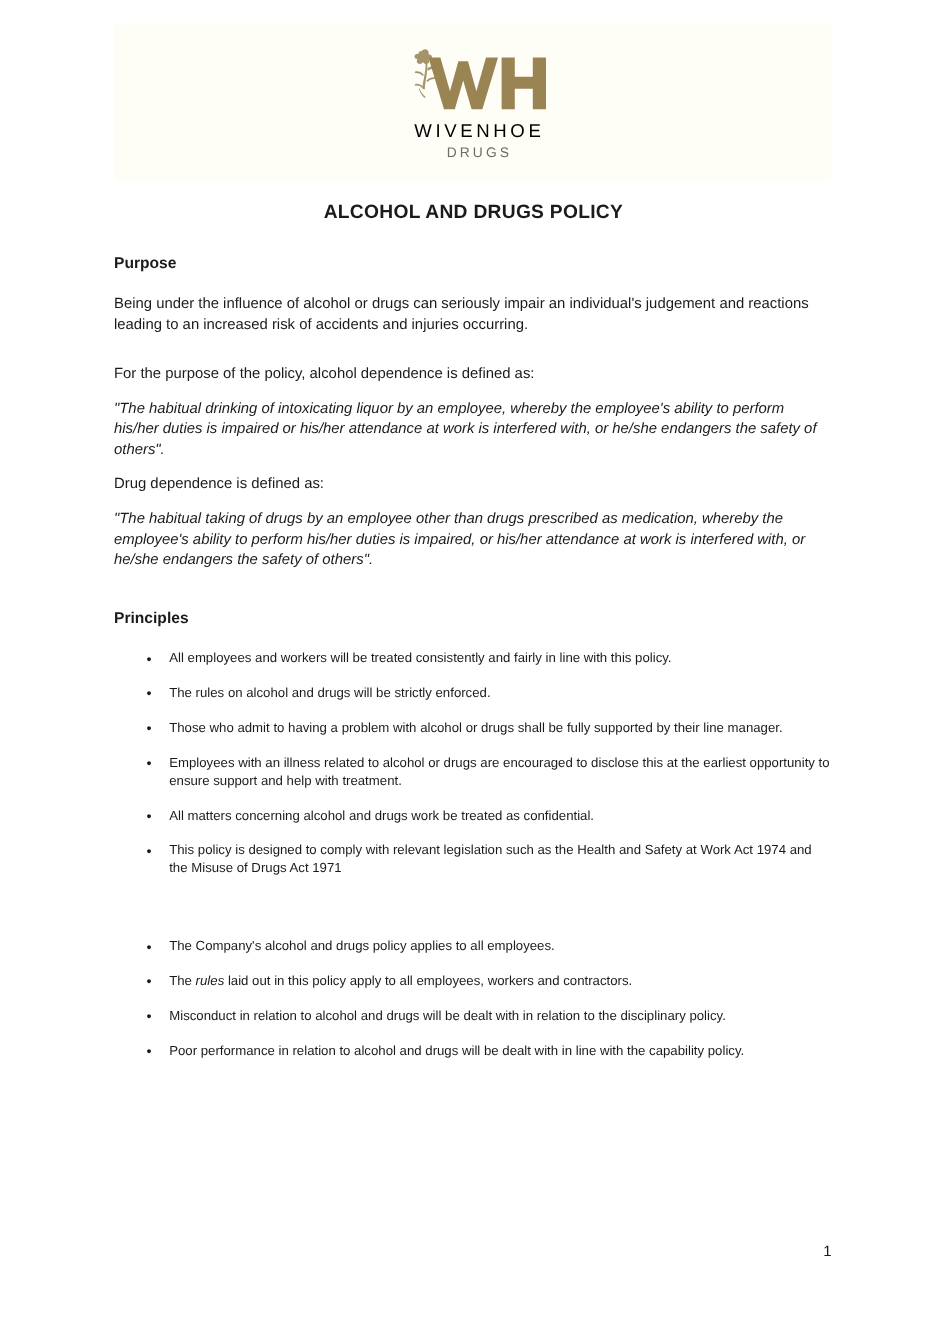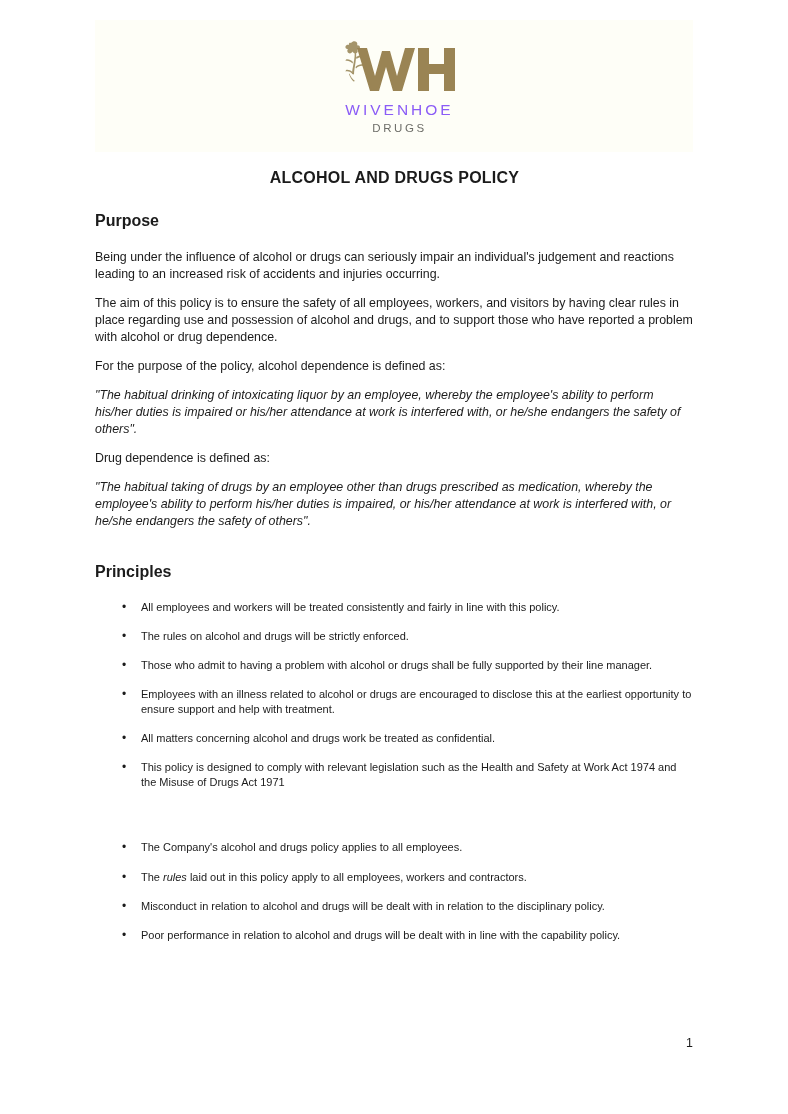--- a/index.html
+++ b/index.html
@@ -46,21 +46,21 @@
   }
   .logo-mark {
     display: block;
     width: 120px;
     height: 58px;
   }
   .logo-word {
     font-family: "Liberation Sans", sans-serif;
     font-size: 15.5px;
     letter-spacing: 3.0px;
-    color: #8b5cf6;
+    color: #000000;
     margin-top: 6px;
     padding-left: 3px;
     font-weight: 400;
   }
   .logo-sub {
     font-family: "Liberation Sans", sans-serif;
     font-size: 11.5px;
     letter-spacing: 2.6px;
     color: #6d6d68;
     margin-top: 5px;
@@ -80,21 +80,21 @@
     text-align: center;
     font-size: 16px;
     font-weight: bold;
     letter-spacing: 0.25px;
     margin: 0 0 0 0;
     padding: 0;
     line-height: 1.2;
   }
 
   .section-heading {
-    font-size: 16px;
+    font-size: 13px;
     font-weight: bold;
     margin: 0;
     padding: 0;
     line-height: 1.25;
   }
 
   p.para {
     font-size: 12.4px;
     line-height: 1.37;
     margin: 0;
@@ -179,21 +179,20 @@
     <div class="spacer-lg"></div>
 
     <h2 class="section-heading">Purpose</h2>
 
     <div class="spacer-md"></div>
 
     <p class="para">Being under the influence of alcohol or drugs can seriously impair an individual's judgement and reactions leading to an increased risk of accidents and injuries occurring.</p>
 
     <div class="spacer-sm"></div>
 
-    <p class="para">The aim of this policy is to ensure the safety of all employees, workers, and visitors by having clear rules in place regarding use and possession of alcohol and drugs, and to support those who have reported a problem with alcohol or drug dependence.</p>
 
     <div class="spacer-sm"></div>
 
     <p class="para">For the purpose of the policy, alcohol dependence is defined as:</p>
 
     <div class="spacer-sm"></div>
 
     <p class="para italic">"The habitual drinking of intoxicating liquor by an employee, whereby the employee's ability to perform his/her duties is impaired or his/her attendance at work is interfered with, or he/she endangers the safety of others".</p>
 
     <div class="spacer-sm"></div>

